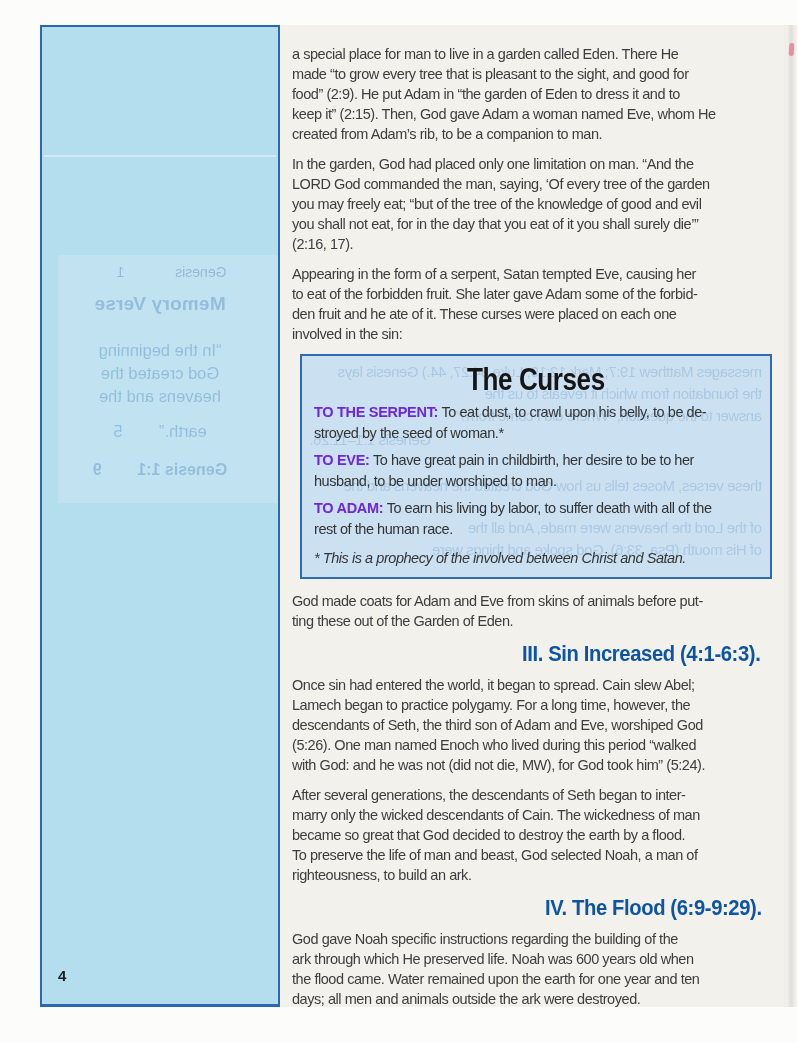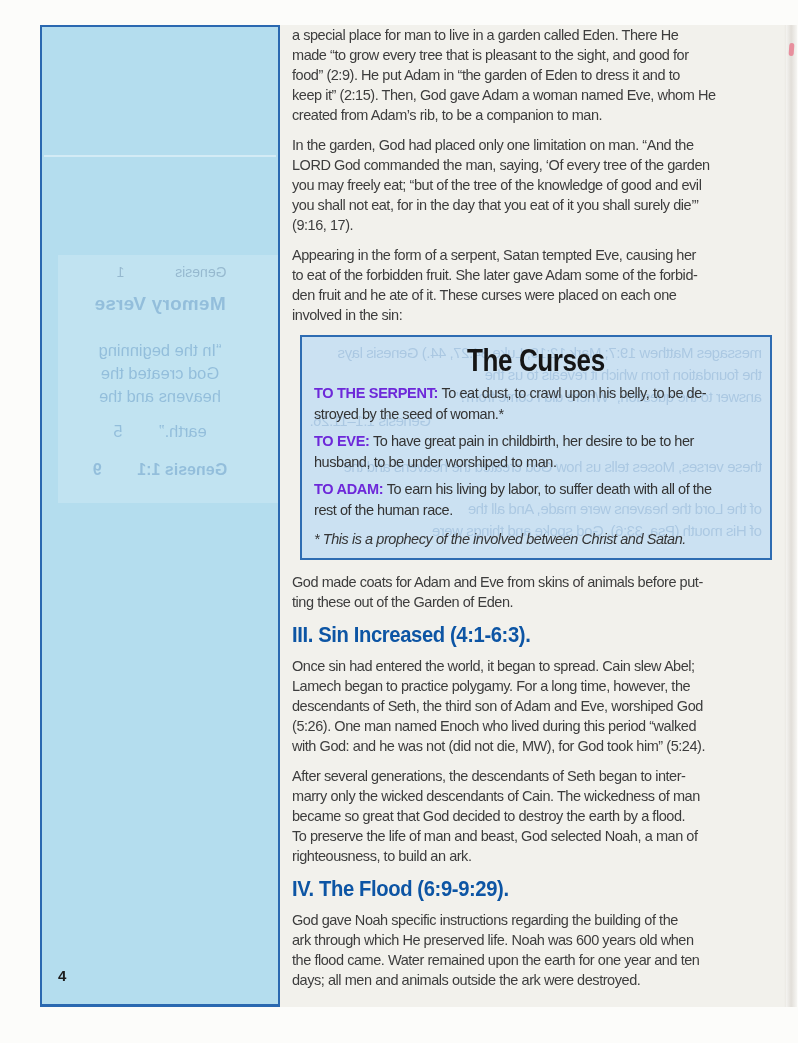--- a/index.html
+++ b/index.html
@@ -56,30 +56,30 @@
   .sb-earth{margin-top:12px;}
   .sb-ref{margin-top:16px;font-weight:bold;}
   .page-number{
     position:absolute;left:16px;bottom:20px;
     font-size:15px;font-weight:bold;color:#1d1d1d;
   }
 
   
   .main{
     position:absolute;left:252px;top:0;width:484px;
-    padding-top:0;
+    padding-top:19px;
     color:#3d3d3d;
     font-size:14.5px;line-height:20px;letter-spacing:-0.45px;
   }
   .body-p{margin:0 0 10px 0;white-space:pre-line;}
 
   .sec-heading{
     margin:4px 0 8px 0;
     font-size:21.5px;line-height:26px;font-weight:bold;
-    color:#0d55a4;letter-spacing:-0.4px;
+    color:#0d55a4;letter-spacing:-0.4px;text-align:right;
   }
   .sec-heading .squeeze{display:inline-block;transform:scaleX(0.94);transform-origin:0 50%;white-space:nowrap;}
 
   
   .curses-box{
     position:relative;
     box-sizing:border-box;
     margin:0 4px 12px 8px;
     border:2px solid #2e6cb2;
     background:#cbe1f2;
@@ -138,21 +138,21 @@
       <p class="body-p">a special place for man to live in a garden called Eden. There He
 made “to grow every tree that is pleasant to the sight, and good for
 food” (2:9). He put Adam in “the garden of Eden to dress it and to
 keep it” (2:15). Then, God gave Adam a woman named Eve, whom He
 created from Adam’s rib, to be a companion to man.</p>
 
       <p class="body-p">In the garden, God had placed only one limitation on man. “And the
 LORD God commanded the man, saying, ‘Of every tree of the garden
 you may freely eat; “but of the tree of the knowledge of good and evil
 you shall not eat, for in the day that you eat of it you shall surely die’”
-(9:16, 17).</p>
+(2:16, 17).</p>
 
       <p class="body-p">Appearing in the form of a serpent, Satan tempted Eve, causing her
 to eat of the forbidden fruit. She later gave Adam some of the forbid-
 den fruit and he ate of it. These curses were placed on each one
 involved in the sin:</p>
 
       <section class="curses-box">
         <div class="box-bleed">
           <div class="bl bl1">messages Matthew 19:7; Mark 12:19; Luke 34:27, 44.) Genesis lays</div>
           <div class="bl bl2">the foundation from which it reveals to us the</div>

